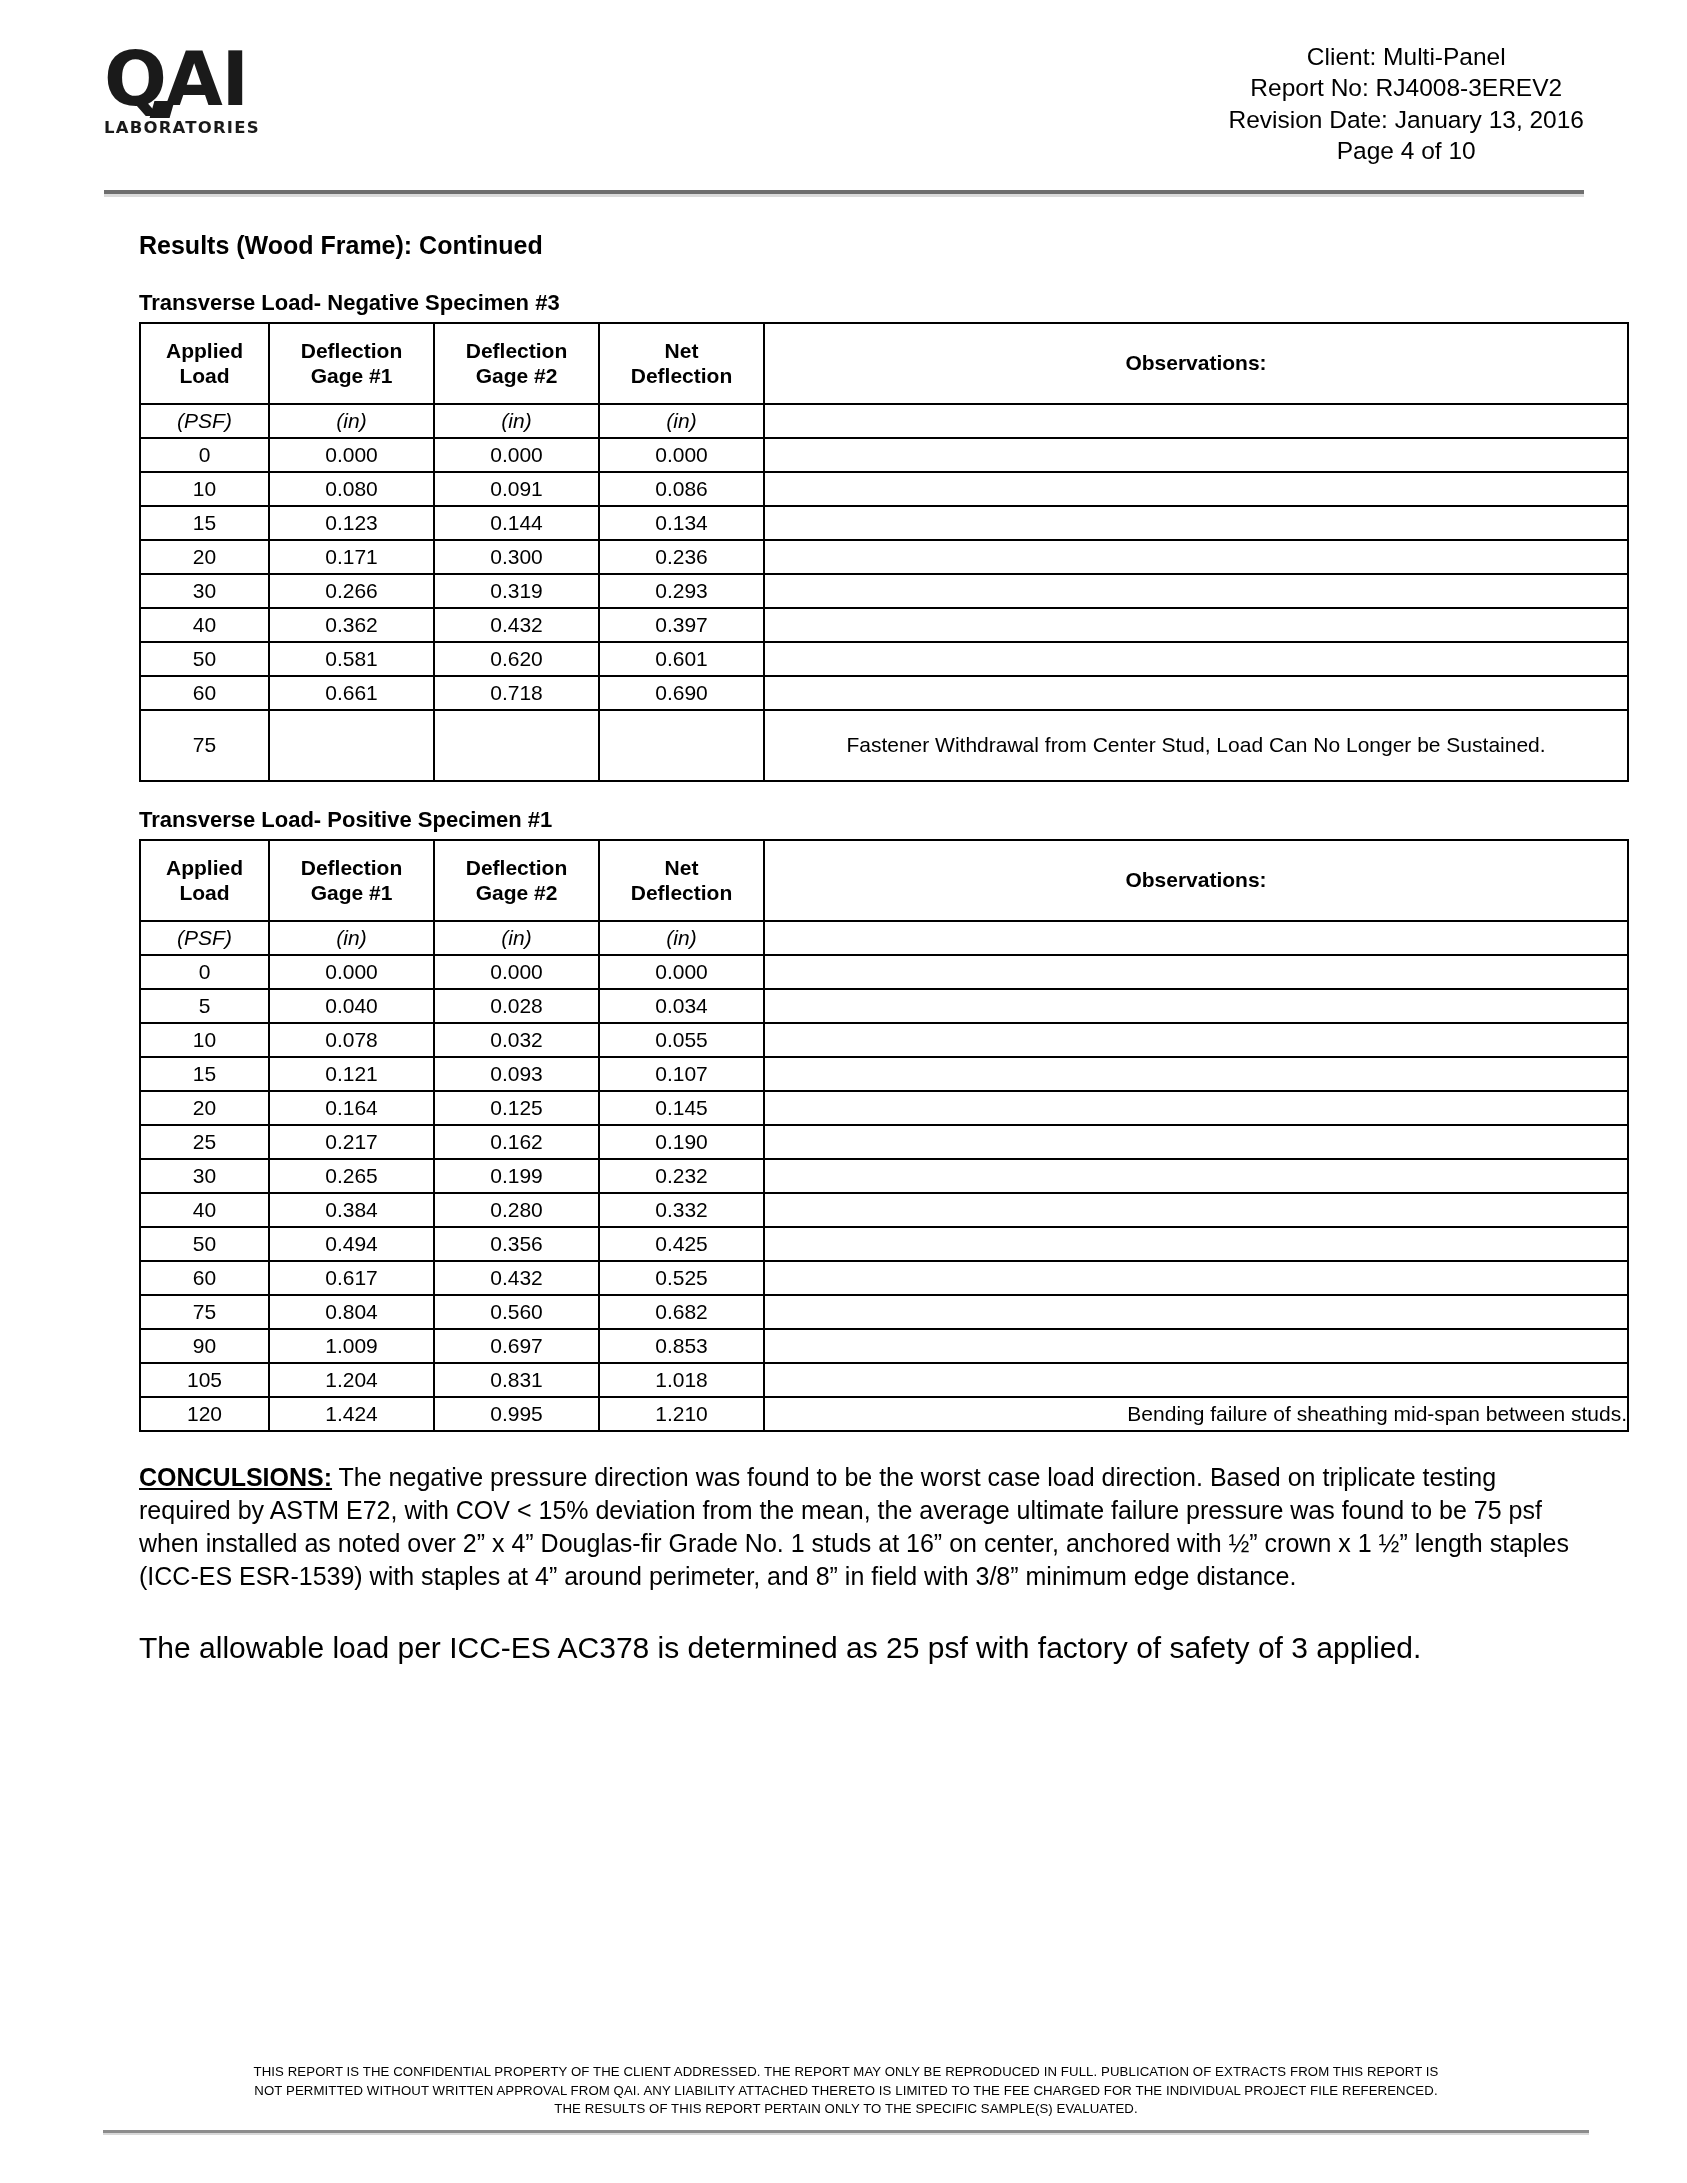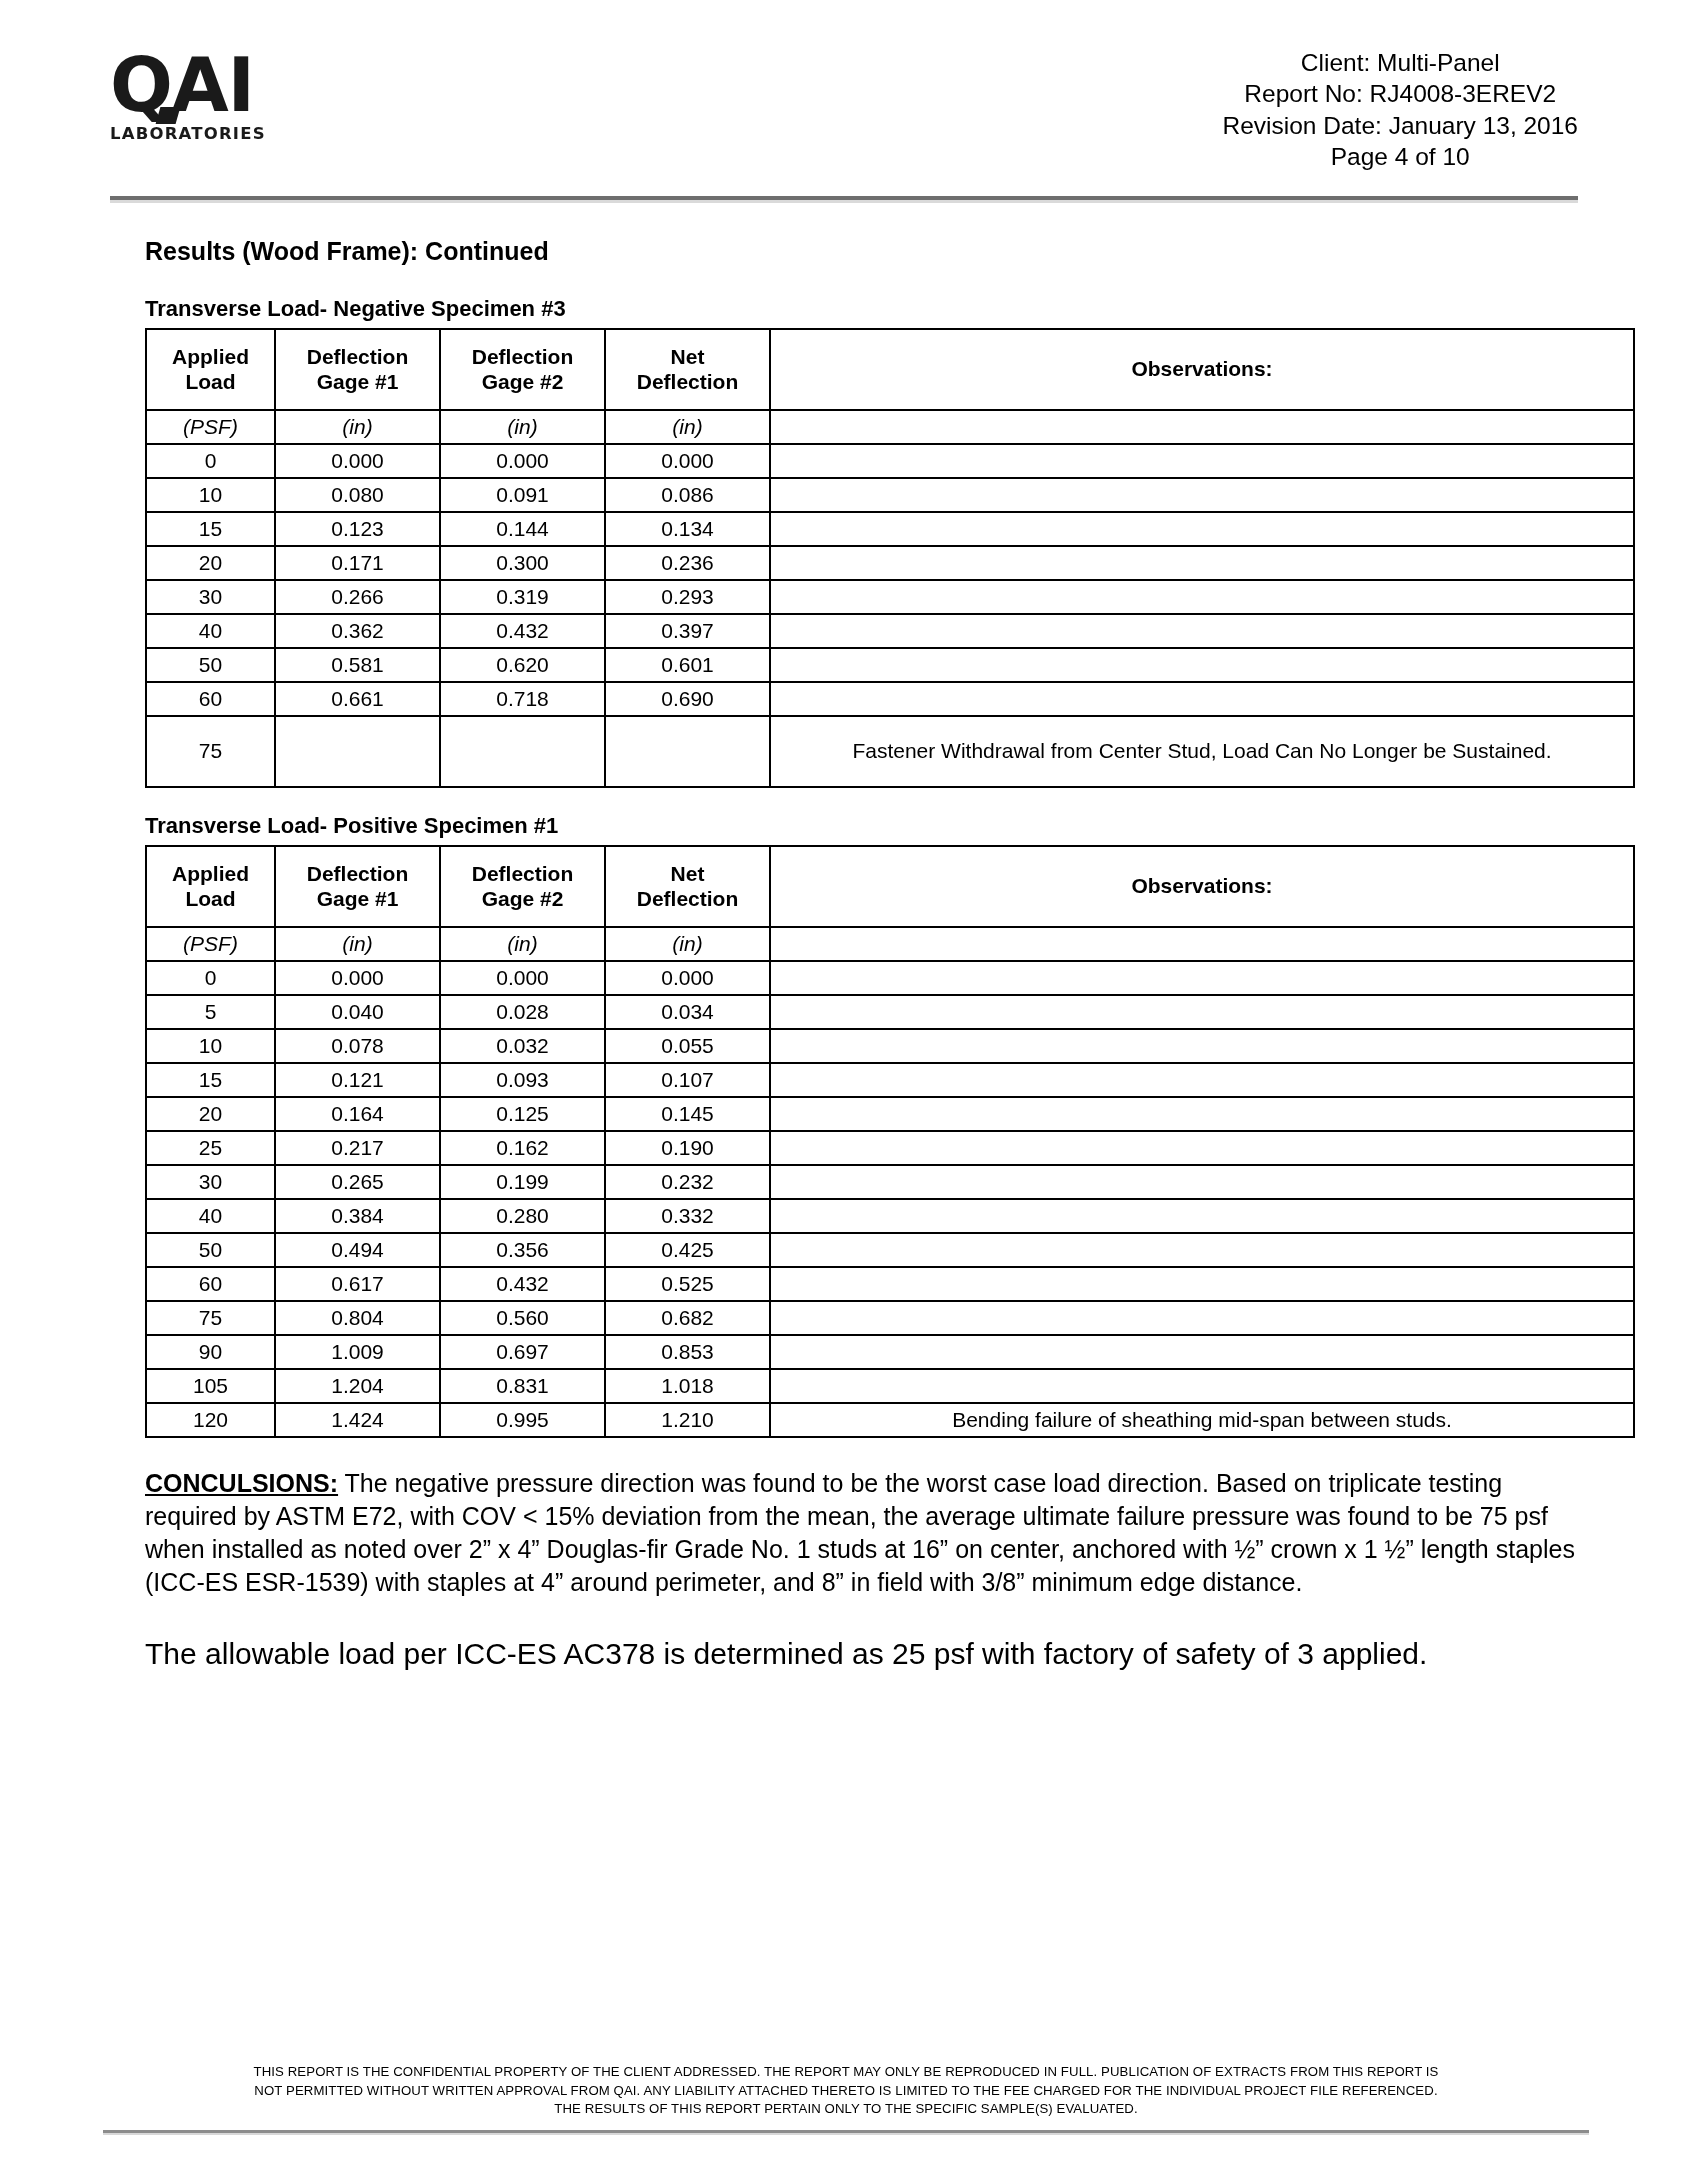--- a/index.html
+++ b/index.html
@@ -10,21 +10,21 @@
   body {
     font-family: "Liberation Sans", sans-serif;
     color: #000000;
   }
   .page {
     position: relative;
     width: 1688px;
     height: 2183px;
     background: #ffffff;
     box-sizing: border-box;
-    padding: 11px;
+    padding: 5px;
     overflow: hidden;
   }
 
   
   .header {
     display: flex;
     align-items: flex-start;
     justify-content: space-between;
     padding: 32px 99px 0 99px;
   }
@@ -116,21 +116,21 @@
   }
   col.c-load    { width: 129px; }
   col.c-gage1   { width: 165px; }
   col.c-gage2   { width: 165px; }
   col.c-net     { width: 165px; }
   col.c-obs     { width: 864px; }
 
   td.unit { font-style: italic; height: 34px; }
   td.net  { font-weight: bold; }
   td.obs  { text-align: center; font-size: 21px; padding: 0 9.3px; }
-  td.obs.left { text-align: center; }
+  td.obs.left { text-align: right; }
   td.load-bottom { vertical-align: bottom; padding-bottom: 4px; }
   tr.tall td { height: 69px; }
 
   
   .conclusions {
     margin-top: 29px;
     font-size: 25px;
     line-height: 1.33;
     text-align: left;
   }

